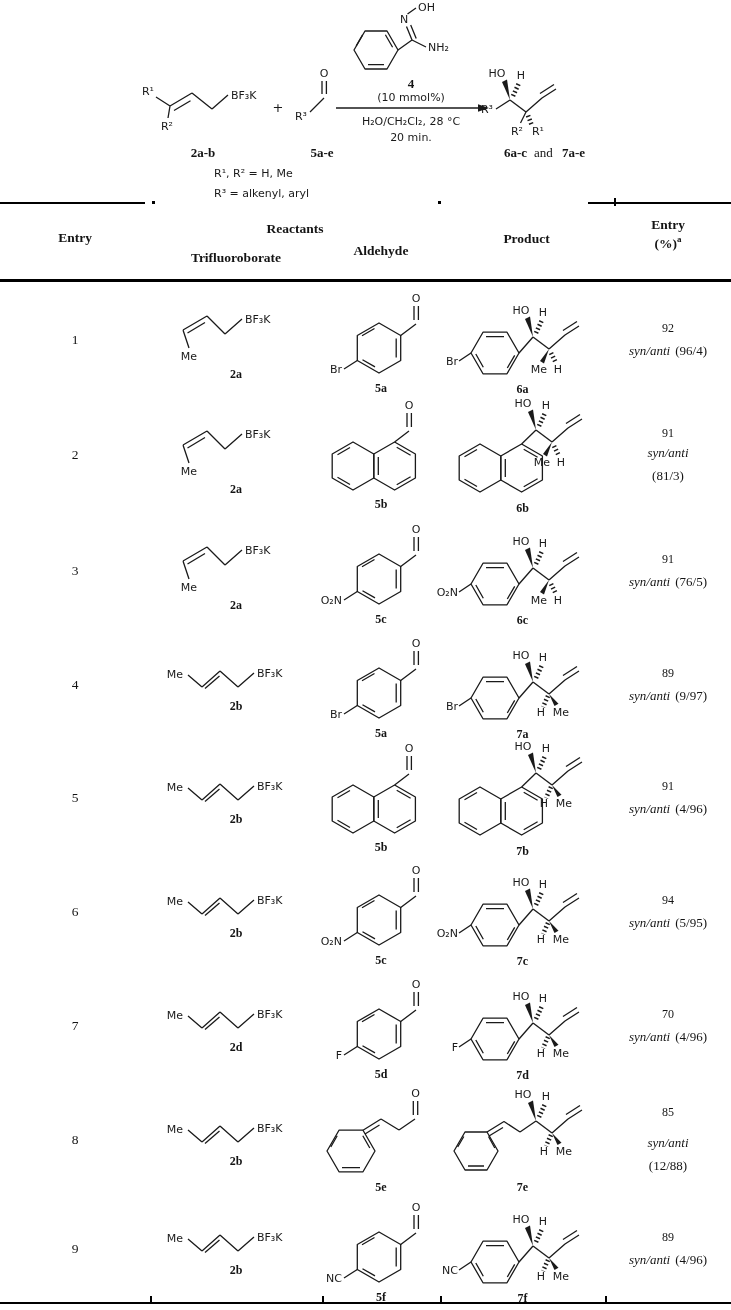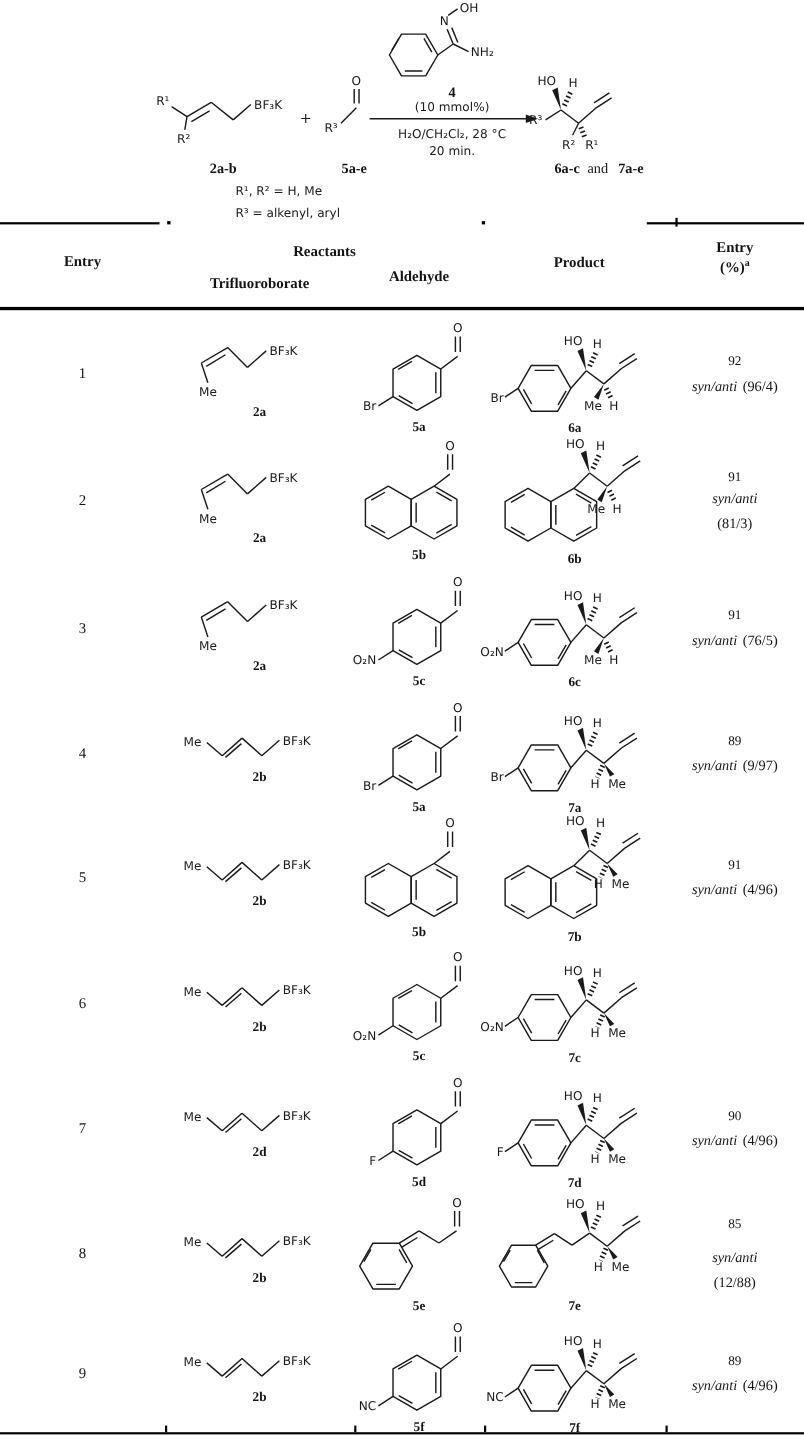--- a/index.html
+++ b/index.html
@@ -398,20 +398,24 @@
         <use href="#g-vinyl" x="94" y="66"></use>
         <use href="#g-st-anti" x="94" y="66"></use>
       <text class="at" x="3" y="82" text-anchor="end">O₂N</text>
       <text class="at" x="66" y="31" text-anchor="middle">HO</text>
       <text class="at" x="88" y="33" text-anchor="middle">H</text>
       <text class="at" x="86" y="88" text-anchor="middle">H</text>
       <text class="at" x="106" y="88" text-anchor="middle">Me</text>
     </svg>
     <span class="cmpd">7c</span>
   </div>
+  <div class="cell c5">
+    <span class="yield-num">94</span>
+    <div class="ratio"><span class="it">syn/anti</span><span class="val">(5/95)</span></div>
+  </div>
 </div>
 
 <div class="row" style="top:969px;height:114px">
   <div class="cell c1">
       <span class="entry-num">7</span>
     </div>
   <div class="cell c2">
     <svg width="150" height="40" viewBox="0 0 150 40">
       <use href="#sk-trans"></use>
       <text class="at" x="14" y="22" text-anchor="middle">Me</text>
@@ -435,21 +439,21 @@
         <use href="#g-st-anti" x="94" y="66"></use>
       <text class="at" x="3" y="82" text-anchor="end">F</text>
       <text class="at" x="66" y="31" text-anchor="middle">HO</text>
       <text class="at" x="88" y="33" text-anchor="middle">H</text>
       <text class="at" x="86" y="88" text-anchor="middle">H</text>
       <text class="at" x="106" y="88" text-anchor="middle">Me</text>
     </svg>
     <span class="cmpd">7d</span>
   </div>
   <div class="cell c5">
-    <span class="yield-num">90</span>
+    <span class="yield-num">70</span>
     <div class="ratio"><span class="it">syn/anti</span><span class="val">(4/96)</span></div>
   </div>
 </div>
 
 <div class="row" style="top:1083px;height:113px">
   <div class="cell c1">
       <span class="entry-num">8</span>
     </div>
   <div class="cell c2">
     <svg width="150" height="40" viewBox="0 0 150 40">

